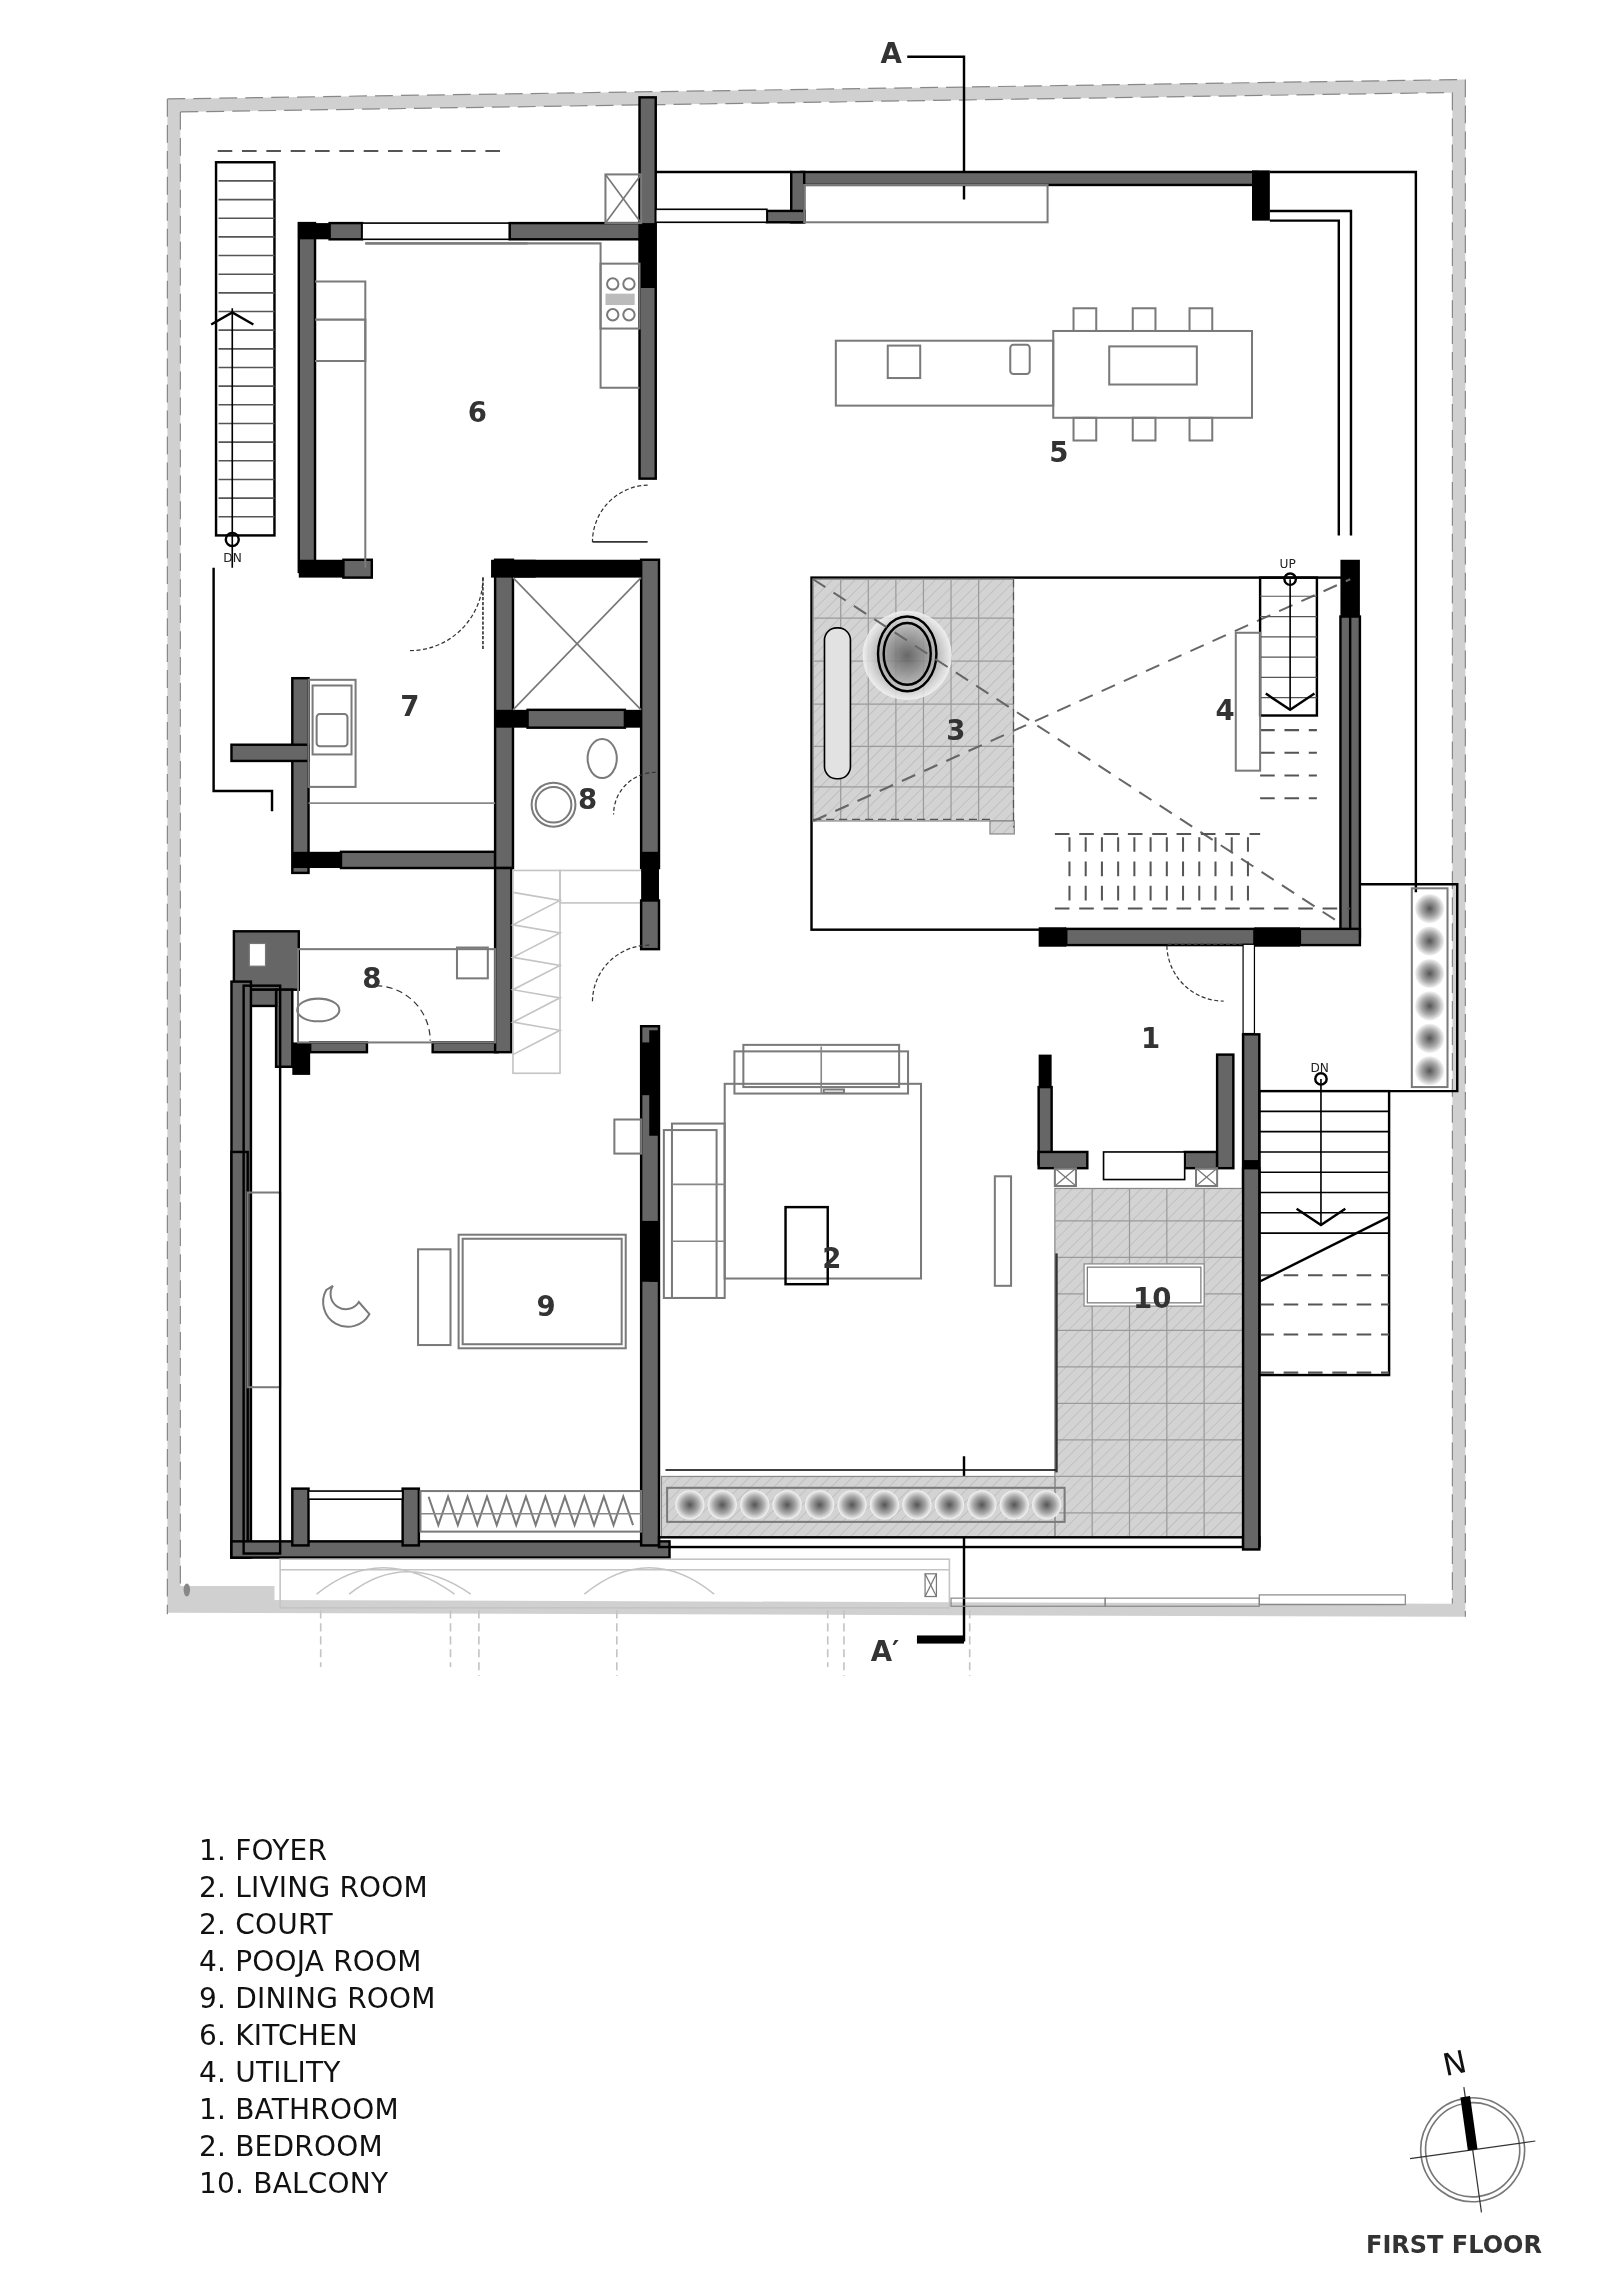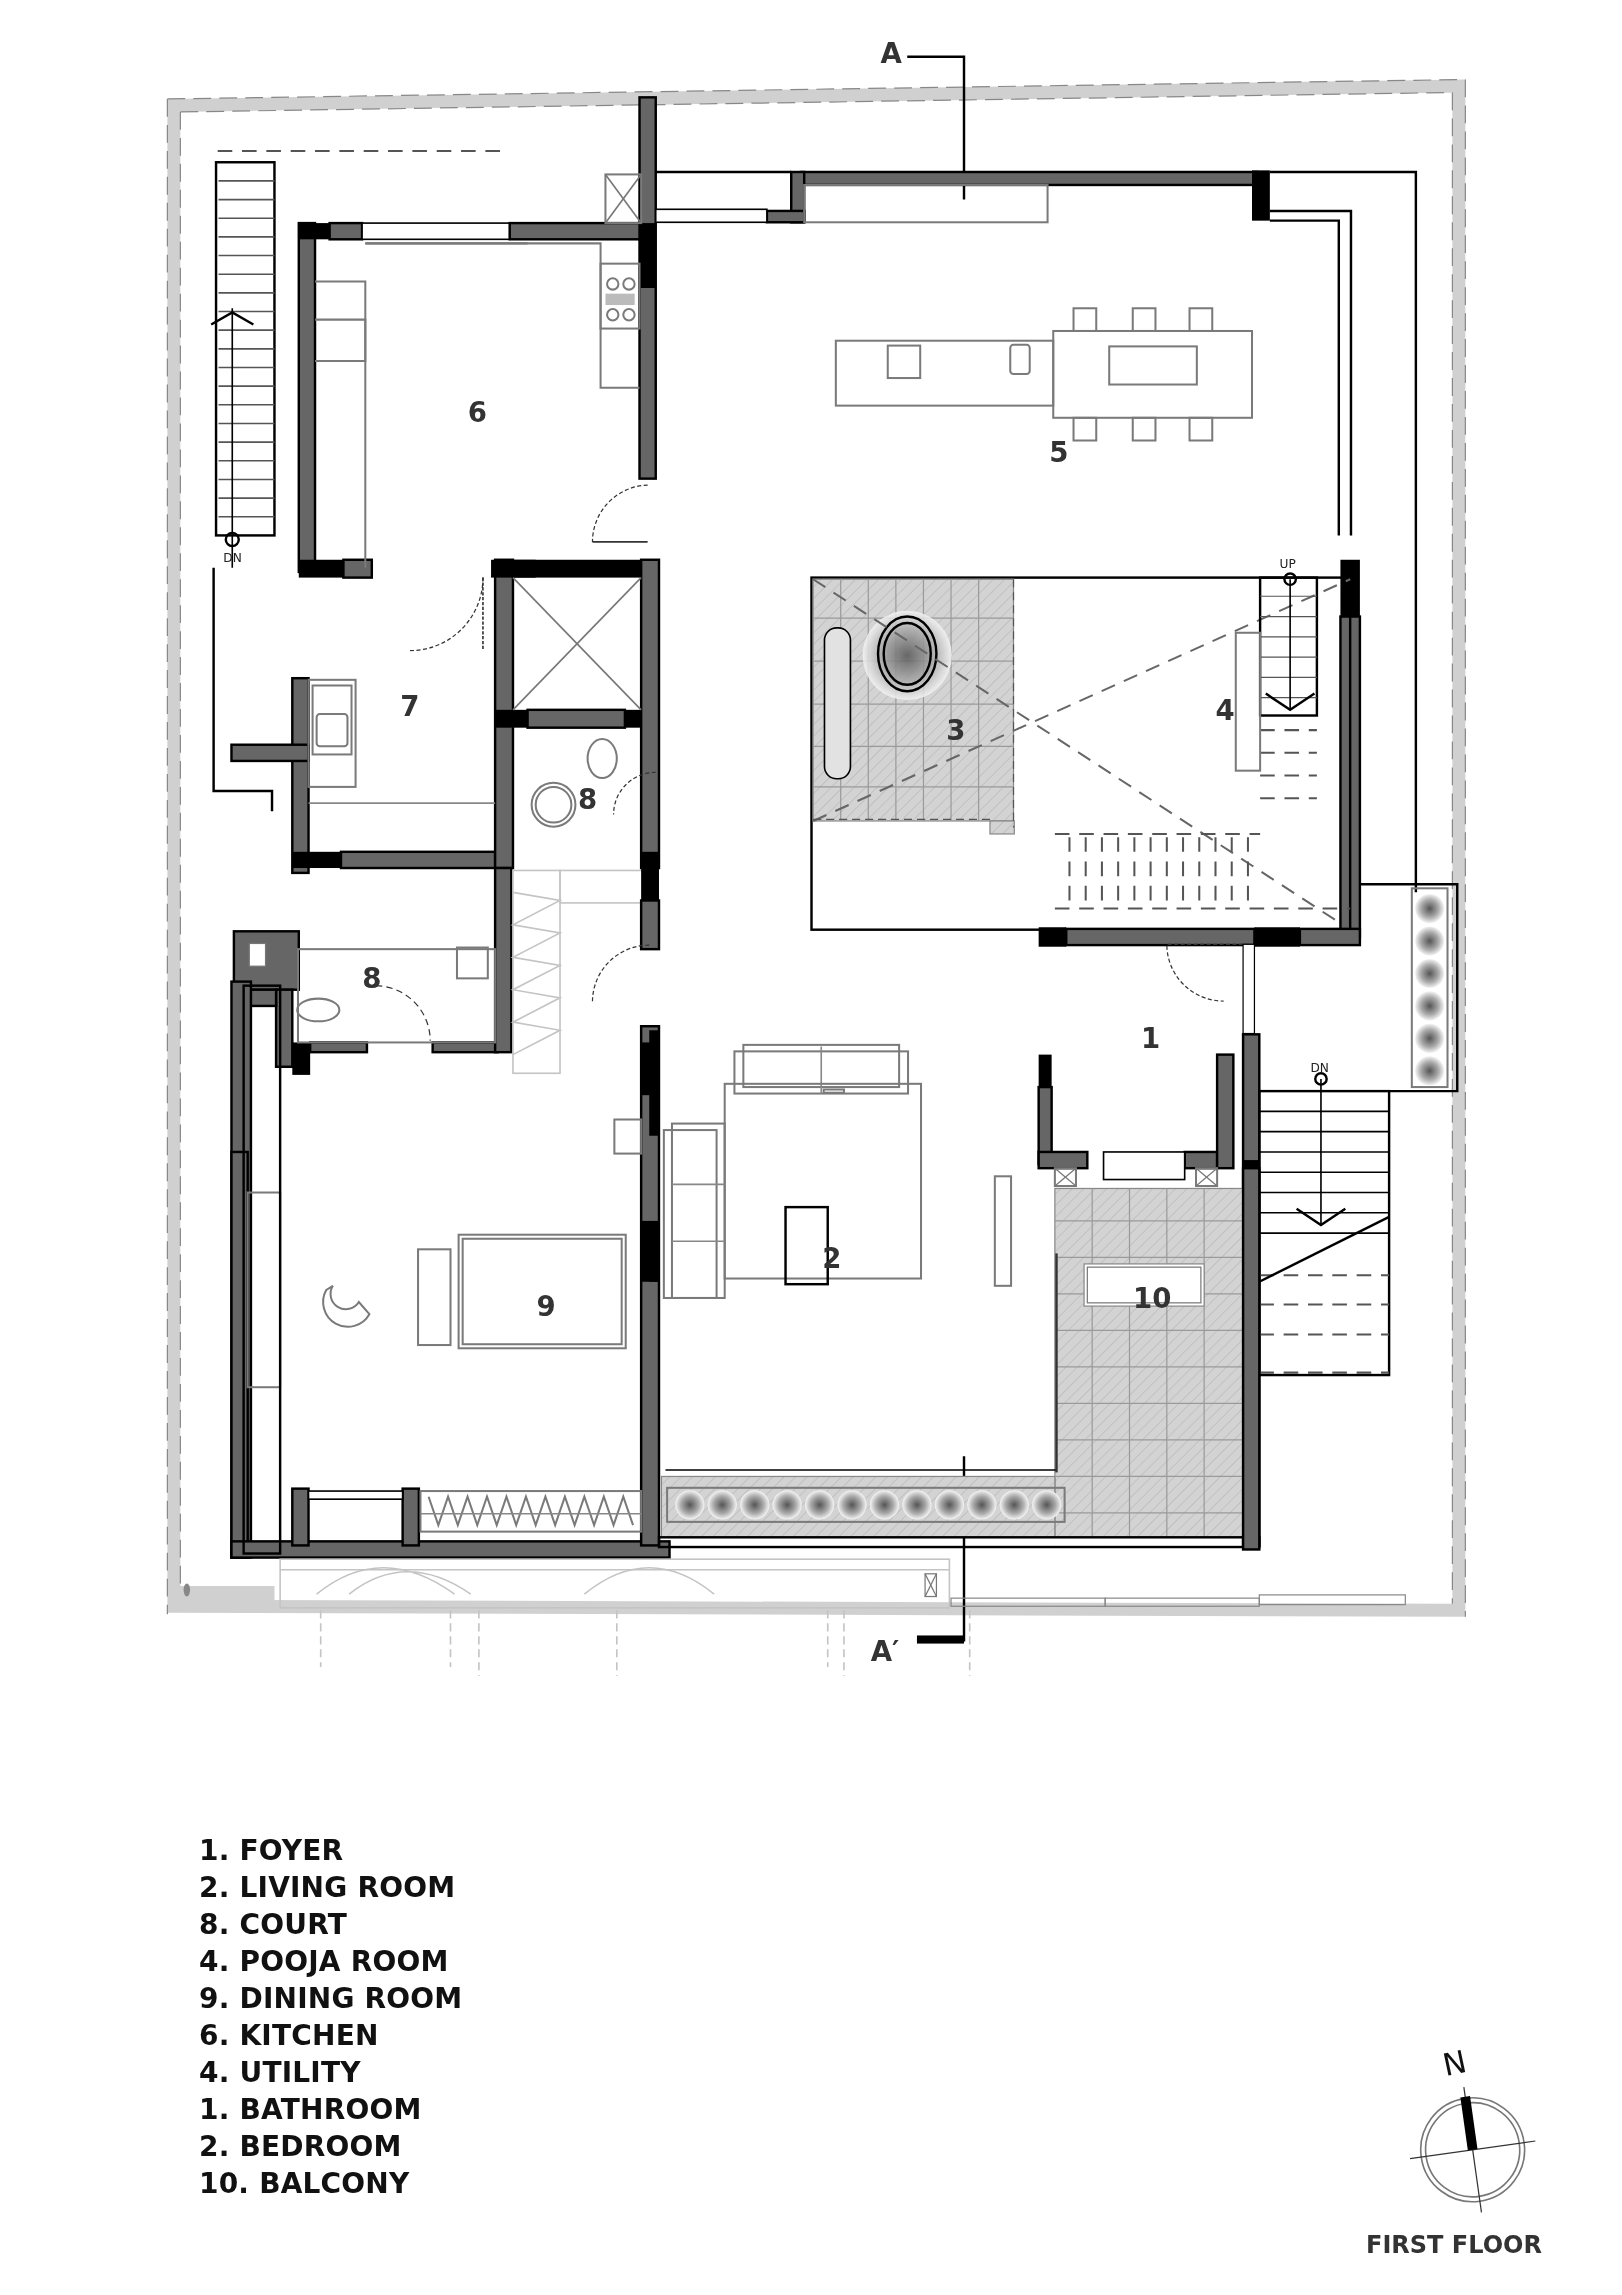--- a/index.html
+++ b/index.html
@@ -12,21 +12,21 @@
   .dash { fill:none; stroke:#555; stroke-width:2.5; stroke-dasharray:18 12; }
   .bound { fill:none; stroke:#d0d0d0; stroke-width:16; }
   .bounddash { fill:none; stroke:#888; stroke-width:1.5; stroke-dasharray:22 10; }
   .hatch { fill:url(#hatch); stroke:#888; stroke-width:1.5; }
   .tile { stroke:#9a9a9a; stroke-width:1.5; }
   .roomnum { font-family:"DejaVu Sans", sans-serif; font-weight:bold; font-size:34px; fill:#333333; }
   .small { font-family:"DejaVu Sans", sans-serif; font-size:15px; fill:#222; }
   .sec { font-family:"DejaVu Sans", sans-serif; font-weight:bold; font-size:34px; fill:#333; }
   .faint { fill:none; stroke:#c4c4c4; stroke-width:2; }
   .faintd { fill:none; stroke:#c4c4c4; stroke-width:2; stroke-dasharray:10 6; }
-  .legend { position:absolute; left:199px; top:1832px; margin:0; padding:0; list-style:none;font-weight:bold; }
+  .legend { position:absolute; left:199px; top:1832px; margin:0; padding:0; list-style:none; }
   .legend li { font-family:"DejaVu Sans", sans-serif; font-size:28px; line-height:37px; color:#111; letter-spacing:0.2px; }
   .title { position:absolute; left:1366px; top:2231px; font-family:"DejaVu Sans", sans-serif; font-weight:bold; font-size:24px; color:#333; }
   .north-label { position:absolute; left:1443px; top:2045px; font-family:"DejaVu Sans", sans-serif; font-size:31px; color:#111; transform:rotate(-12deg); }
 </style>
 </head>
 <body>
 
 <svg id="plan" viewBox="0 0 2000 2829" xmlns="http://www.w3.org/2000/svg">
   <defs>
     <pattern id="hatch" patternUnits="userSpaceOnUse" width="10" height="10" patternTransform="rotate(45)">
@@ -439,21 +439,21 @@
     <line x1="-78" y1="0" x2="78" y2="0" stroke="#333" stroke-width="1.5"></line>
     <rect x="-6" y="-66" width="12" height="66" fill="#000"></rect>
   </g>
 </svg>
 
 <div class="north-label">N</div>
 
 <ul class="legend">
   <li>1. FOYER</li>
   <li>2. LIVING ROOM</li>
-  <li>8. COURT</li>
+  <li>2. COURT</li>
   <li>4. POOJA ROOM</li>
   <li>9. DINING ROOM</li>
   <li>6. KITCHEN</li>
   <li>4. UTILITY</li>
   <li>1. BATHROOM</li>
   <li>2. BEDROOM</li>
   <li>10. BALCONY</li>
 </ul>
 
 <div class="title">FIRST FLOOR</div>

